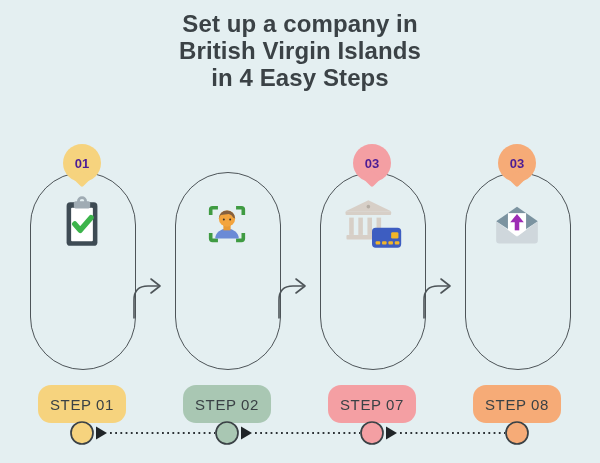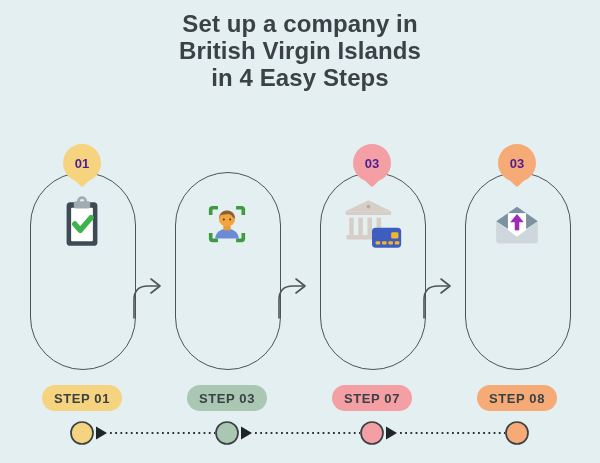--- a/index.html
+++ b/index.html
@@ -32,23 +32,23 @@
     position:absolute;top:52px;left:0;width:134px;height:64px;
     display:flex;align-items:center;justify-content:center;z-index:2;
   }
   .desc{
     position:absolute;top:126px;left:4px;width:126px;height:66px;
     display:flex;align-items:center;justify-content:center;text-align:center;
     font-size:14px;line-height:1.33;color:#474e53;white-space:pre-line;z-index:2;
   }
   .chip{
     position:absolute;top:245px;left:50%;transform:translateX(-50%);
-    padding:0 12px;height:26px;border-radius:13px;
+    padding:0 12px;height:38px;border-radius:13px;
     display:flex;align-items:center;justify-content:center;
-    font-size:13px;font-weight:700;letter-spacing:0.6px;color:#3a4145;
+    font-size:15px;font-weight:400;letter-spacing:0.6px;color:#3a4145;
     white-space:nowrap;
   }
   .overlay{position:absolute;top:0;left:0;width:600px;height:463px;pointer-events:none;}
 </style>
 </head>
 <body>
 
 <div class="canvas">
 
   <h1 class="title">Set up a company in
@@ -81,21 +81,21 @@
         <path d="M50 42 V48 a2 2 0 0 1 -2 2 H42" fill="none" stroke="#3f9b42" stroke-width="4"></path>
         <path d="M22 50 H16 a2 2 0 0 1 -2-2 V42" fill="none" stroke="#3f9b42" stroke-width="4"></path>
         <path d="M19 48 a13 11 0 0 1 26 0 Z" fill="#6b8bd6"></path>
         <rect x="28" y="31" width="8" height="8" fill="#e89a35"></rect>
         <circle cx="32" cy="26" r="9" fill="#f3a43d"></circle>
         <path d="M23 26 a9 9 0 0 1 18 0 l-2 -1 a8 8 0 0 0 -5 -4 l-9 1 z" fill="#85603f"></path>
         <circle cx="28.5" cy="27" r="1.1" fill="#3d342b"></circle>
         <circle cx="35.5" cy="27" r="1.1" fill="#3d342b"></circle>
       </svg>
     </div>
-    <div class="chip c2">STEP 03</div>
+    <div class="chip c2">STEP 02</div>
   </div>
 
   <div class="col col3">
     <div class="pill"></div>
     <div class="pin c3">
       <span>03</span>
     </div>
     <div class="icon-wrap">
       <svg width="62" height="60" viewBox="0 0 68 64">
         <path d="M30 6 L55 18 H5 Z" fill="#d7cfc7"></path>

